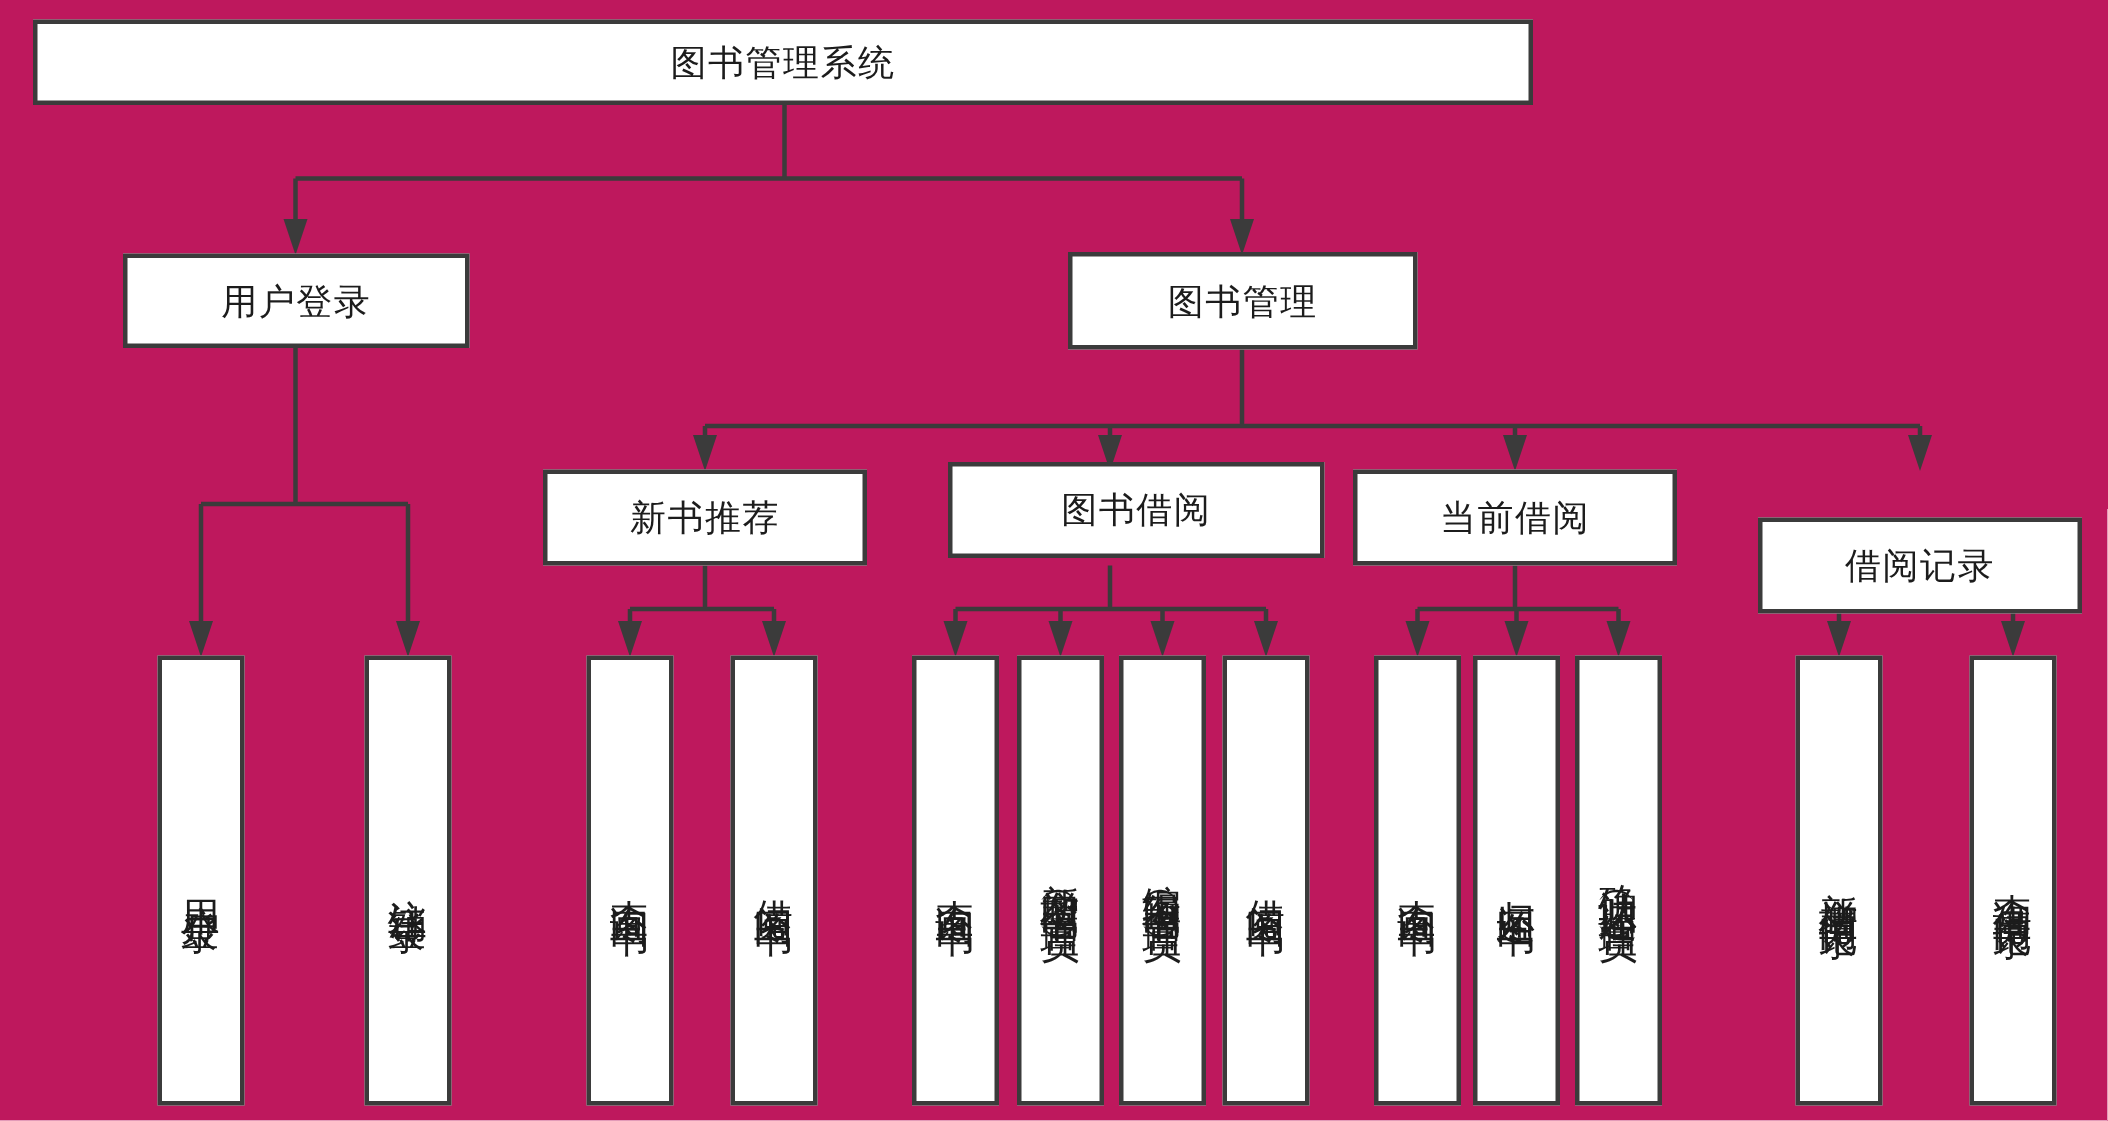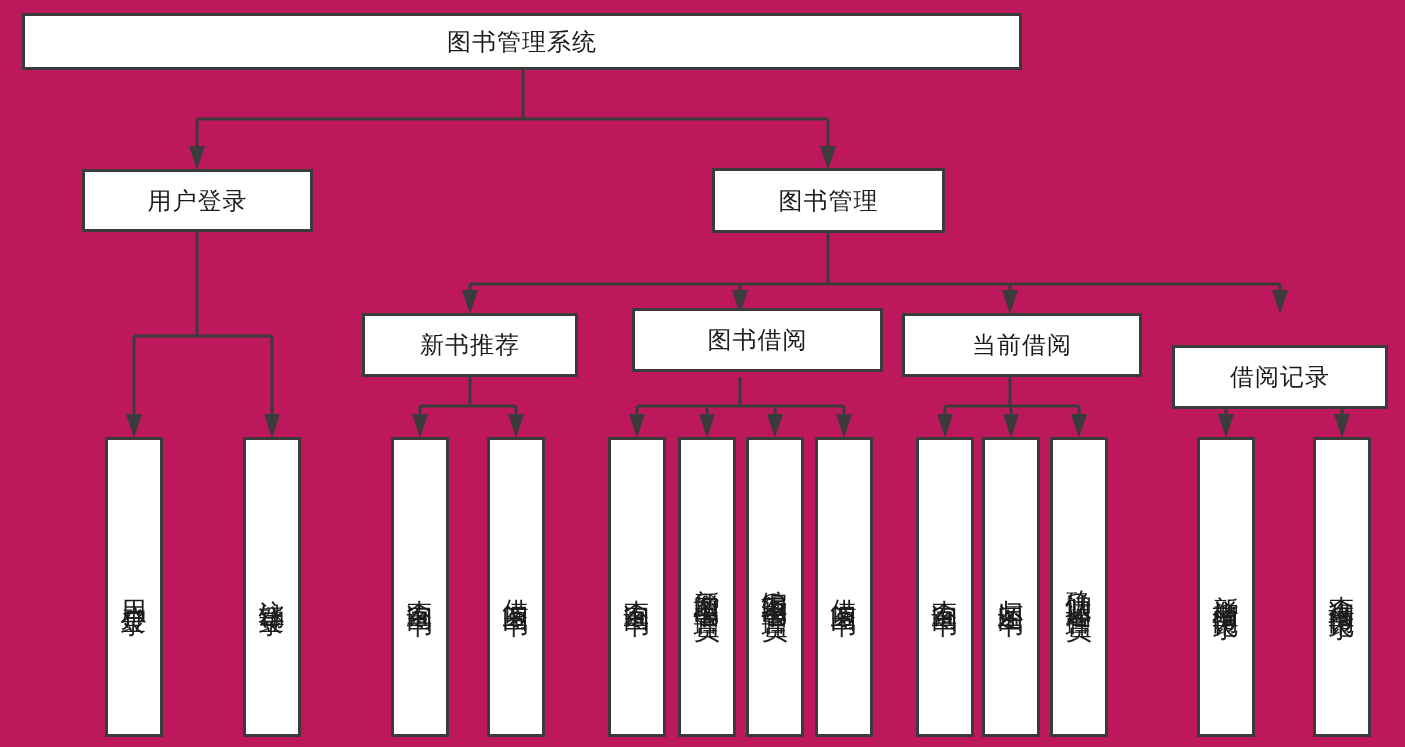--- a/index.html
+++ b/index.html
@@ -40,21 +40,21 @@
     writing-mode: vertical-rl;
     text-orientation: mixed;
     letter-spacing: 4px;
     line-height: 1;
   }
   #root-box     { left: 22px;   top: 13px;  width: 1000px; height: 57px; }
   #box-user-login { left: 82px;  top: 169px; width: 231px; height: 63px; }
   #box-book-mgmt  { left: 712px; top: 168px; width: 233px; height: 65px; }
   #box-new-books      { left: 362px;  top: 313px; width: 216px; height: 64px; }
   #box-book-borrow    { left: 632px;  top: 308px; width: 251px; height: 64px; }
-  #box-current-borrow { left: 902px;  top: 313px; width: 240px; height: 64px; }
+  #box-current-borrow { left: 902px;  top: 313px; width: 216px; height: 64px; }
   #box-borrow-records { left: 1172px; top: 313px; width: 216px; height: 64px; margin-top: 32px; }
 
   #leaf-login        { left: 105px; }
   #leaf-logout       { left: 243px; }
   #leaf-nb-query     { left: 391px; }
   #leaf-nb-borrow    { left: 487px; }
   #leaf-bb-query     { left: 608px; }
   #leaf-bb-add       { left: 678px; }
   #leaf-bb-edit      { left: 746px; }
   #leaf-bb-borrow    { left: 815px; }

